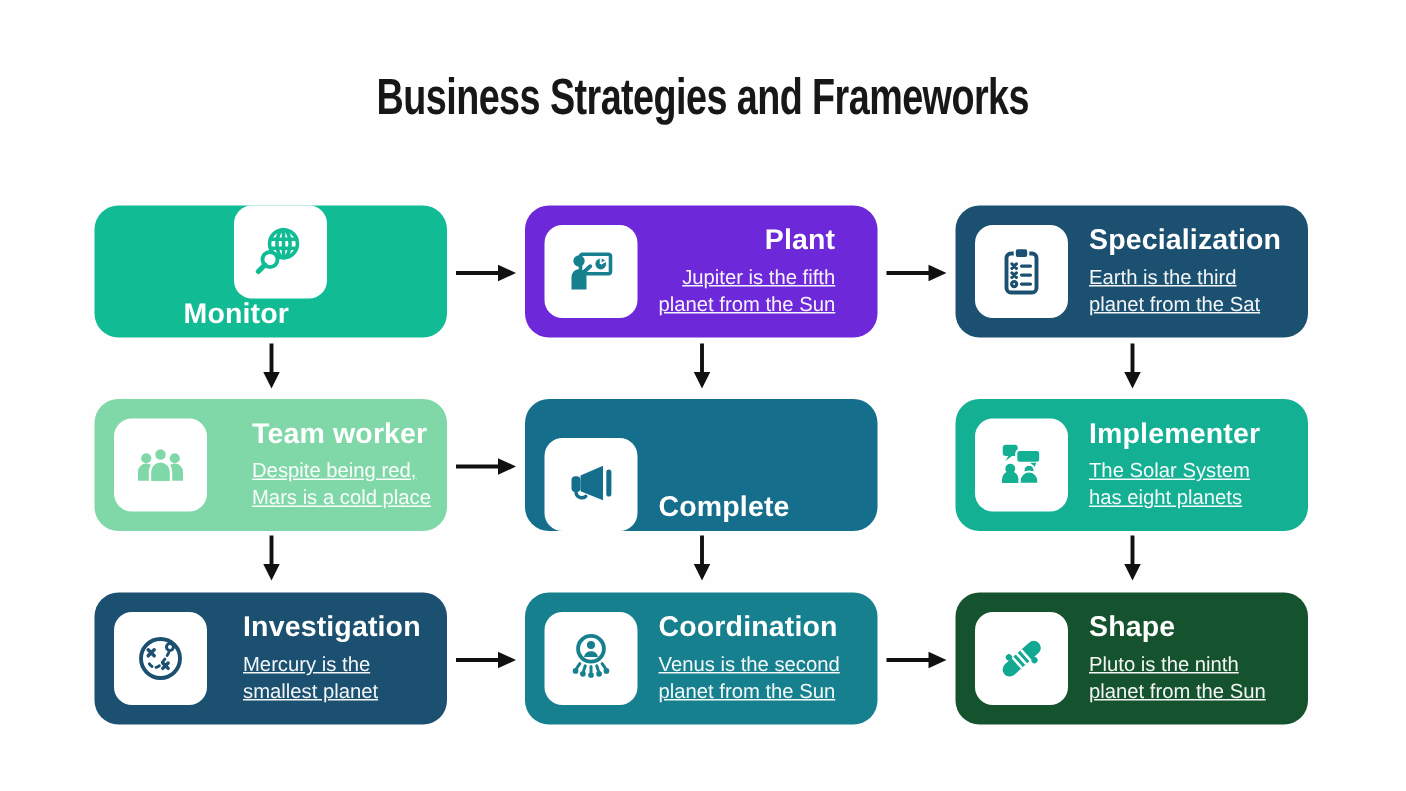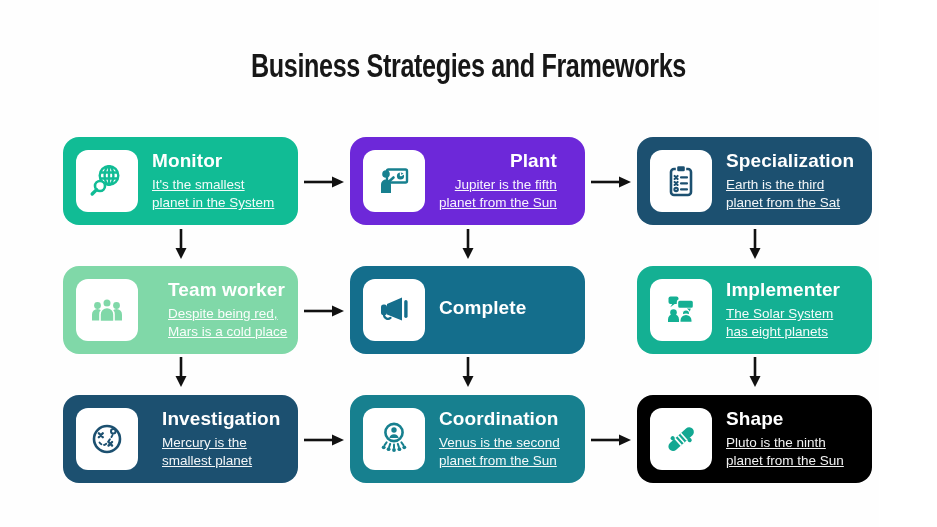--- a/index.html
+++ b/index.html
@@ -29,21 +29,21 @@
   .arrow{position:absolute;}
   .arrow svg{display:block;}
 </style>
 </head>
 <body>
 
 <div class="canvas">
 
   <h1 class="page-title">Business Strategies and Frameworks</h1>
 
-  <div class="card c1 r1" style="background-color: rgb(17, 188, 149);">
+  <div class="card c1 r1" style="background-color: rgb(17, 188, 149); flex-direction: column;">
     <div class="iconbox" style="color: rgb(17, 188, 149);">
       <svg viewBox="0 0 40 40">
         <g fill="none" stroke="currentColor" stroke-width="2.4">
           <circle cx="22" cy="14.5" r="9.3"></circle>
           <ellipse cx="22" cy="14.5" rx="4.4" ry="9.3"></ellipse>
           <path d="M22 5.2 v18.6 M12.9 11.5 h18.2 M12.9 17.5 h18.2"></path>
         </g>
         <circle cx="13" cy="25" r="5" fill="#fff" stroke="currentColor" stroke-width="2.6"></circle>
         <path d="M9.6 28.6 L5.2 33" fill="none" stroke="currentColor" stroke-width="3.4" stroke-linecap="round"></path>
       </svg>
@@ -106,21 +106,21 @@
         </g>
       </svg>
     </div>
     <div class="txt">
       <div class="card-title">Team worker</div>
       <div class="card-desc">Despite being red,
 Mars is a cold place</div>
     </div>
   </div>
 
-  <div class="card c2 r2" style="background-color: rgb(20, 110, 140);">
+  <div class="card c2 r2" style="background-color: rgb(20, 110, 140); align-items: flex-end;">
     <div class="iconbox" style="color: rgb(20, 110, 140);">
       <svg viewBox="0 0 40 40">
         <g fill="currentColor">
           <path d="M13 14 L28 7.5 V30.5 L13 24.5 Z"></path>
           <rect x="7" y="14.5" width="6" height="10.5" rx="2.6"></rect>
           <rect x="30.2" y="10" width="3.4" height="18" rx="1.7"></rect>
         </g>
         <path d="M10 25.5 a4 4 0 0 0 6.5 2.4" fill="none" stroke="currentColor" stroke-width="2.3" stroke-linecap="round"></path>
       </svg>
     </div>
@@ -190,21 +190,21 @@
         </g>
       </svg>
     </div>
     <div class="txt">
       <div class="card-title">Coordination</div>
       <div class="card-desc">Venus is the second
 planet from the Sun</div>
     </div>
   </div>
 
-  <div class="card c3 r3" style="background-color: #000000;">
+  <div class="card c3 r3" style="background-color: #14532d;">
     <div class="iconbox" style="color: rgb(18, 168, 146);">
       <svg viewBox="0 0 40 40">
         <g transform="rotate(-42 20 20)">
           <rect x="4.5" y="15.5" width="31" height="9.4" rx="4.7" fill="currentColor"></rect>
           <path d="M16 15.5 v9.4 M19.8 15.5 v9.4 M23.6 15.5 v9.4" stroke="#fff" stroke-width="1.7" fill="none"></path>
           <circle cx="14.3" cy="13.8" r="2.1" fill="currentColor"></circle>
           <circle cx="25.7" cy="26.6" r="2.1" fill="currentColor"></circle>
         </g>
       </svg>
     </div>

